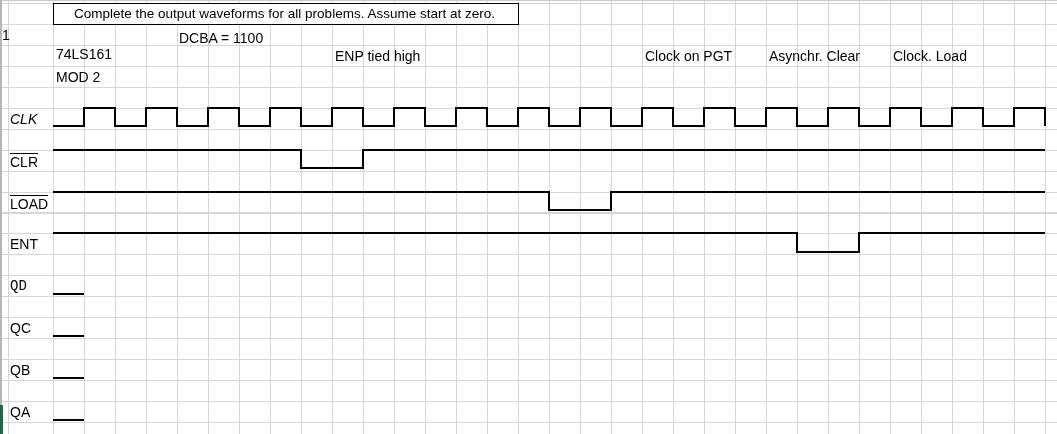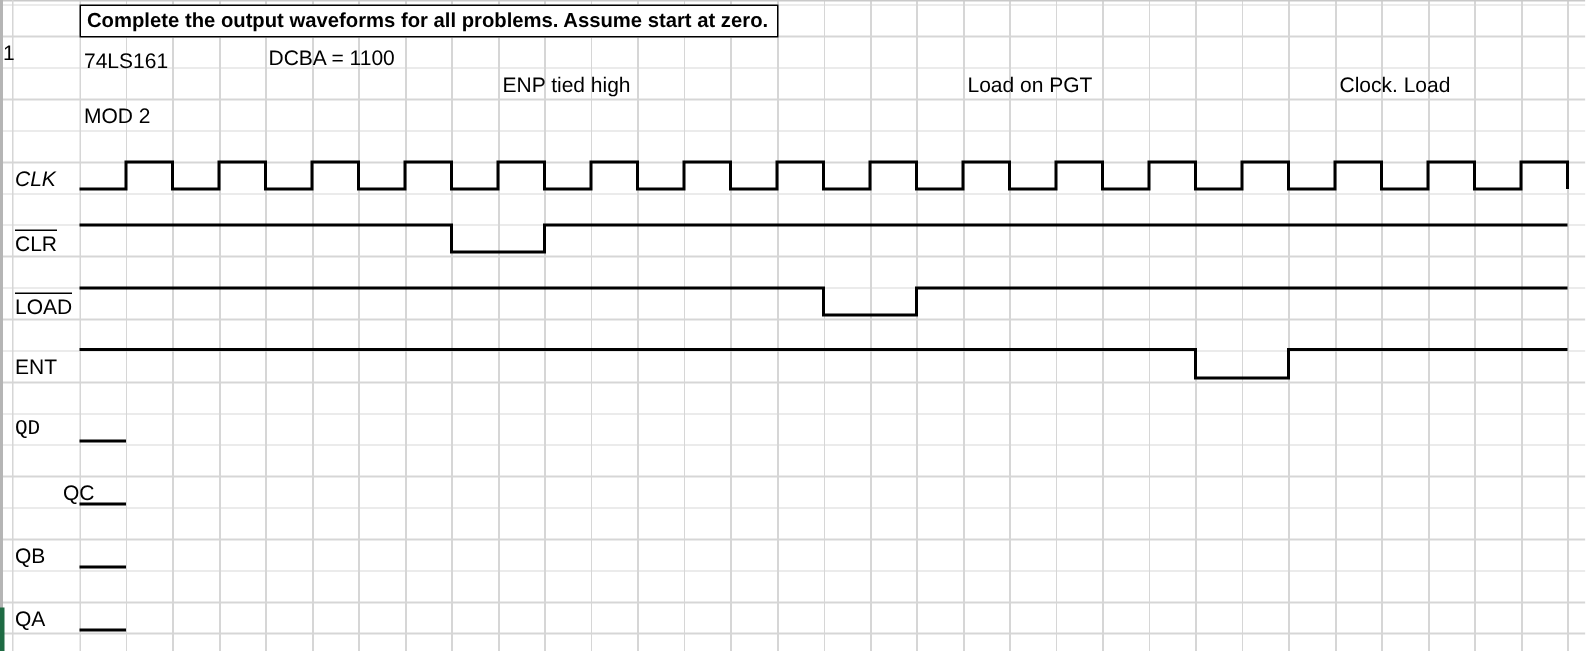--- a/index.html
+++ b/index.html
@@ -22,23 +22,22 @@
     position:absolute;left:53px;top:0;right:0;bottom:0;
     background-image:repeating-linear-gradient(to right,#d6d6d6 0 1px,transparent 1px 31px);
   }
   .topline{position:absolute;left:0;top:0;right:0;height:1px;background:#c9c9c9;}
   .col-divider{position:absolute;left:8px;top:0;bottom:0;width:1px;background:#d6d6d6;}
   .edge-strip{position:absolute;left:0;top:0;width:2px;bottom:0;background:#b5b5b5;}
   .selection-strip{position:absolute;left:0;top:405px;width:3px;height:29px;background:#1e6b43;}
   .instruction{
     position:absolute;left:53px;top:3px;width:466px;height:22px;
     box-sizing:border-box;border:1px solid #000;
-    font-size:13.5px;line-height:20px;padding-left:4px;white-space:nowrap;
+    font-size:13.5px;line-height:20px;padding-left:20px;white-space:nowrap;
     background:#fff;
-    font-weight:bold;
   }
   .cell{
     position:absolute;height:21px;line-height:21px;
     font-size:14px;white-space:nowrap;z-index:2;
   }
   .sig-label{
     position:absolute;left:10px;height:18px;line-height:17px;
     font-size:14px;white-space:nowrap;z-index:2;
   }
   .sig-label .ov{display:inline-block;border-top:1.5px solid #000;}
@@ -51,34 +50,35 @@
   <div class="hgrid"></div>
   <div class="vgrid"></div>
   <div class="topline"></div>
   <div class="col-divider"></div>
   <div class="edge-strip"></div>
   <div class="selection-strip"></div>
 
   <div class="instruction">Complete the output waveforms for all problems. Assume start at zero.</div>
 
   <div class="cell" style="left:2px;top:25px">1</div>
-  <div class="cell" style="left:56px;top:30px">74LS161</div>
+  <div class="cell" style="left:56px;top:44px">74LS161</div>
   <div class="cell" style="left:179px;top:28px">DCBA = 1100</div>
   <div class="cell" style="left:335px;top:46px">ENP tied high</div>
-  <div class="cell" style="left:645px;top:46px">Load on PGT</div>
+  <div class="cell" style="left:645px;top:46px">Clock on PGT</div>
+  <div class="cell" style="left:769px;top:46px">Asynchr. Clear</div>
   <div class="cell" style="left:893px;top:46px">Clock. Load</div>
   <div class="cell" style="left:56px;top:67px">MOD 2</div>
 
   <div id="labels">
       <div class="sig-label" style="top: 111px; font-style: italic;"><span>CLK</span></div>
       <div class="sig-label" style="top: 153px;"><span class="ov">CLR</span></div>
       <div class="sig-label" style="top: 195px;"><span class="ov">LOAD</span></div>
       <div class="sig-label" style="top: 236px;"><span>ENT</span></div>
       <div class="sig-label" style="top: 278px; font-family: Liberation Mono, monospace;"><span>QD</span></div>
-      <div class="sig-label" style="top: 320px; margin-left: 32px;"><span>QC</span></div>
+      <div class="sig-label" style="top: 320px;"><span>QC</span></div>
       <div class="sig-label" style="top: 362px;"><span>QB</span></div>
       <div class="sig-label" style="top: 404px;"><span>QA</span></div>
     </div>
   <svg class="waves" width="1057" height="434">
       <path d="M53,126 H84 V108 H115 V126 H146 V108 H177 V126 H208 V108 H239 V126 H270 V108 H301 V126 H332 V108 H363 V126 H394 V108 H425 V126 H456 V108 H487 V126 H518 V108 H549 V126 H580 V108 H611 V126 H642 V108 H673 V126 H704 V108 H735 V126 H766 V108 H797 V126 H828 V108 H859 V126 H890 V108 H921 V126 H952 V108 H983 V126 H1014 V108 H1045 V126" fill="none" stroke="#000000" stroke-width="2"></path>
       <path d="M53,150 H84 H115 H146 H177 H208 H239 H270 H301 V168 H332 H363 V150 H394 H425 H456 H487 H518 H549 H580 H611 H642 H673 H704 H735 H766 H797 H828 H859 H890 H921 H952 H983 H1014 H1045" fill="none" stroke="#000000" stroke-width="2"></path>
       <path d="M53,192 H84 H115 H146 H177 H208 H239 H270 H301 H332 H363 H394 H425 H456 H487 H518 H549 V210 H580 H611 V192 H642 H673 H704 H735 H766 H797 H828 H859 H890 H921 H952 H983 H1014 H1045" fill="none" stroke="#000000" stroke-width="2"></path>
       <path d="M53,233 H84 H115 H146 H177 H208 H239 H270 H301 H332 H363 H394 H425 H456 H487 H518 H549 H580 H611 H642 H673 H704 H735 H766 H797 V252 H828 H859 V233 H890 H921 H952 H983 H1014 H1045" fill="none" stroke="#000000" stroke-width="2"></path>
       <path d="M53,294 H84" fill="none" stroke="#000000" stroke-width="2"></path>
       <path d="M53,336 H84" fill="none" stroke="#000000" stroke-width="2"></path>

